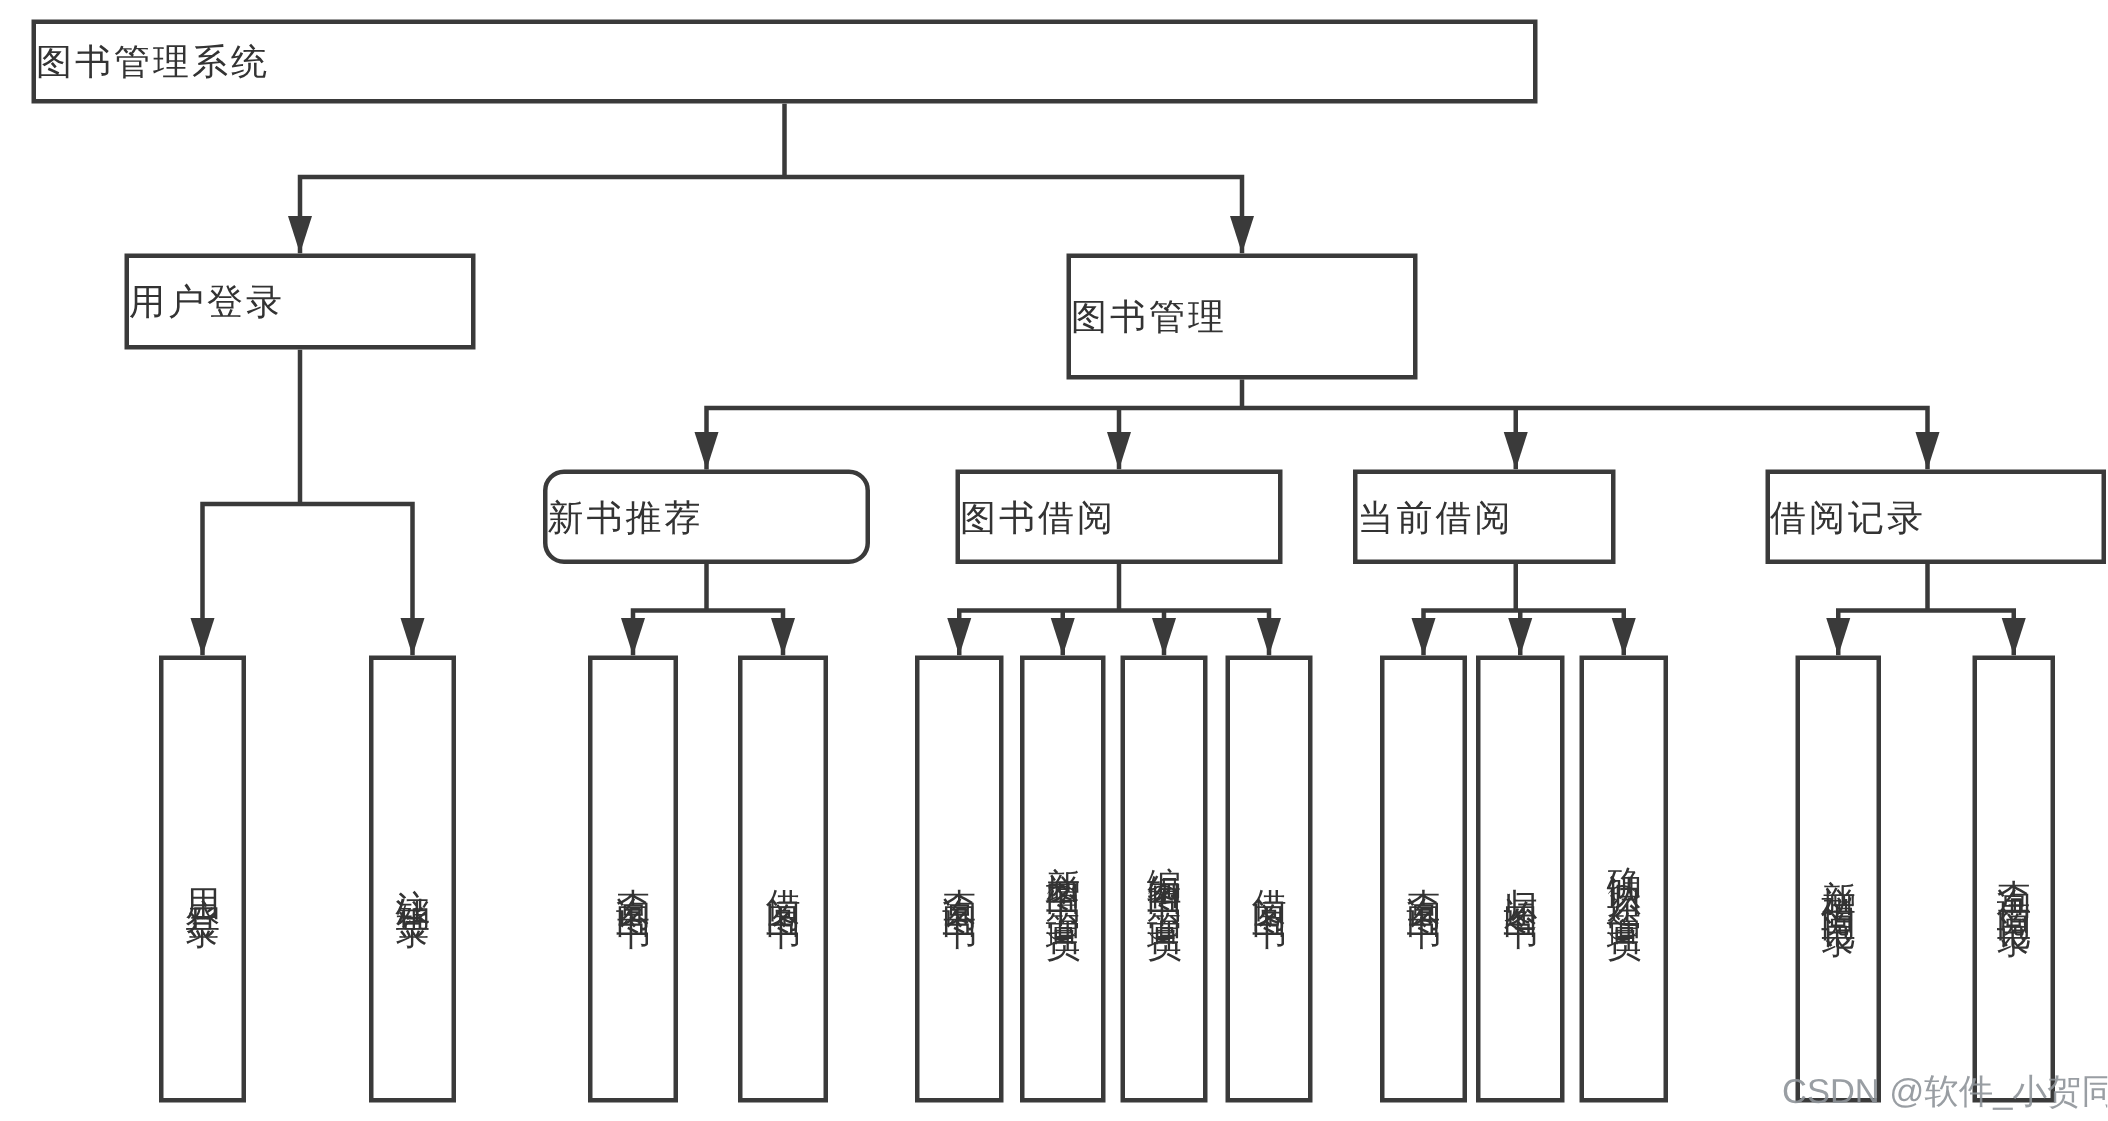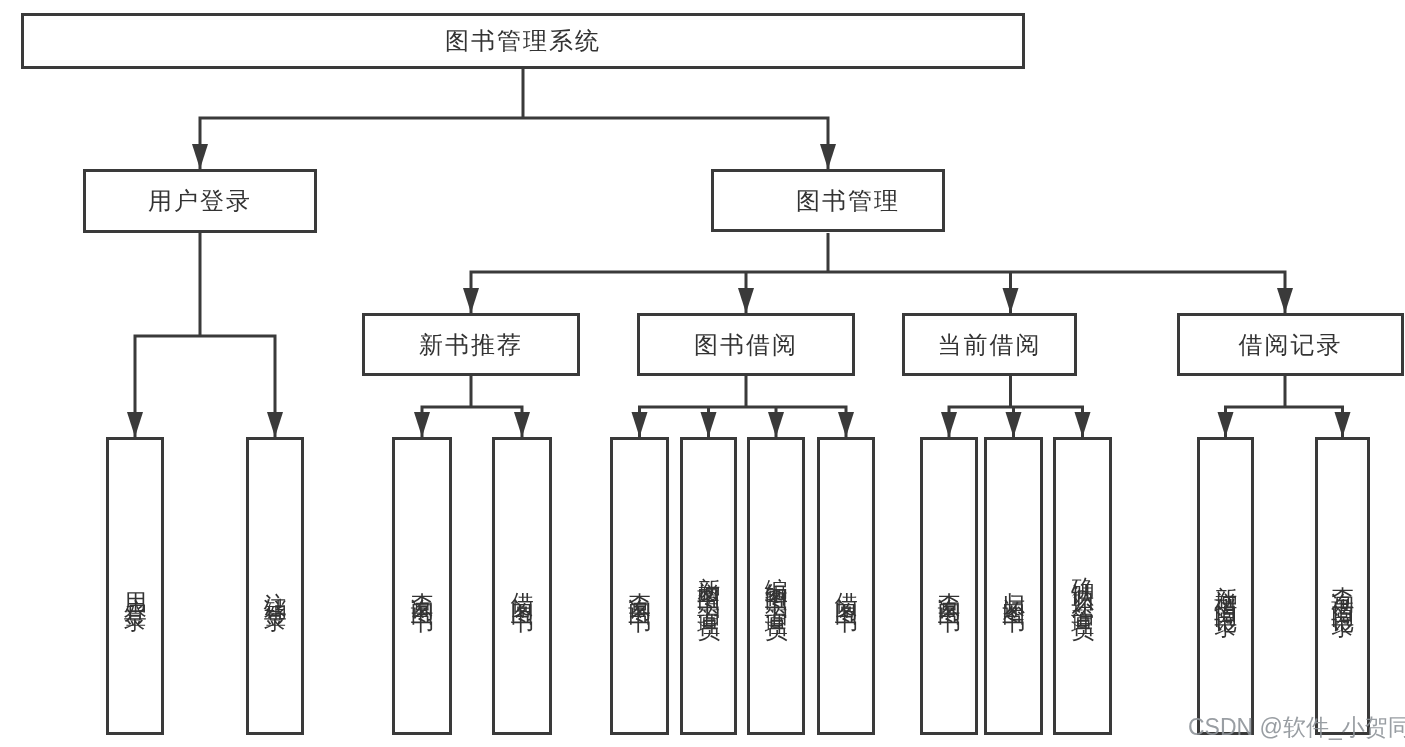--- a/index.html
+++ b/index.html
@@ -21,21 +21,21 @@
     top: 0;
     z-index: 0;
   }
   .box {
     position: absolute;
     box-sizing: border-box;
     background: #ffffff;
     border: 3px solid #3a3a3a;
     display: flex;
     align-items: center;
-    justify-content: center;
+    justify-content: flex-start;
     z-index: 1;
   }
   .box .hlabel {
     font-size: 24px;
     color: #333333;
     letter-spacing: 2px;
     white-space: nowrap;
   }
   .leaf {
     position: absolute;
@@ -116,25 +116,25 @@
     </g>
   </svg>
 
   <div class="box" style="left:21px; top:13px; width:1004px; height:56px;">
     <span class="hlabel">图书管理系统</span>
   </div>
 
   <div class="box" style="left:83px; top:169px; width:234px; height:64px;">
     <span class="hlabel">用户登录</span>
   </div>
-  <div class="box" style="left:711px; top:169px; width:234px; height:63px;padding-left:40px;">
+  <div class="box" style="left:711px; top:169px; width:234px; height:84px;">
     <span class="hlabel">图书管理</span>
   </div>
 
-  <div class="box" style="left:362px; top:313px; width:218px; height:63px;">
+  <div class="box" style="left:362px; top:313px; width:218px; height:63px;border-radius:14px;">
     <span class="hlabel">新书推荐</span>
   </div>
   <div class="box" style="left:637px; top:313px; width:218px; height:63px;">
     <span class="hlabel">图书借阅</span>
   </div>
   <div class="box" style="left:902px; top:313px; width:175px; height:63px;">
     <span class="hlabel">当前借阅</span>
   </div>
   <div class="box" style="left:1177px; top:313px; width:227px; height:63px;">
     <span class="hlabel">借阅记录</span>

